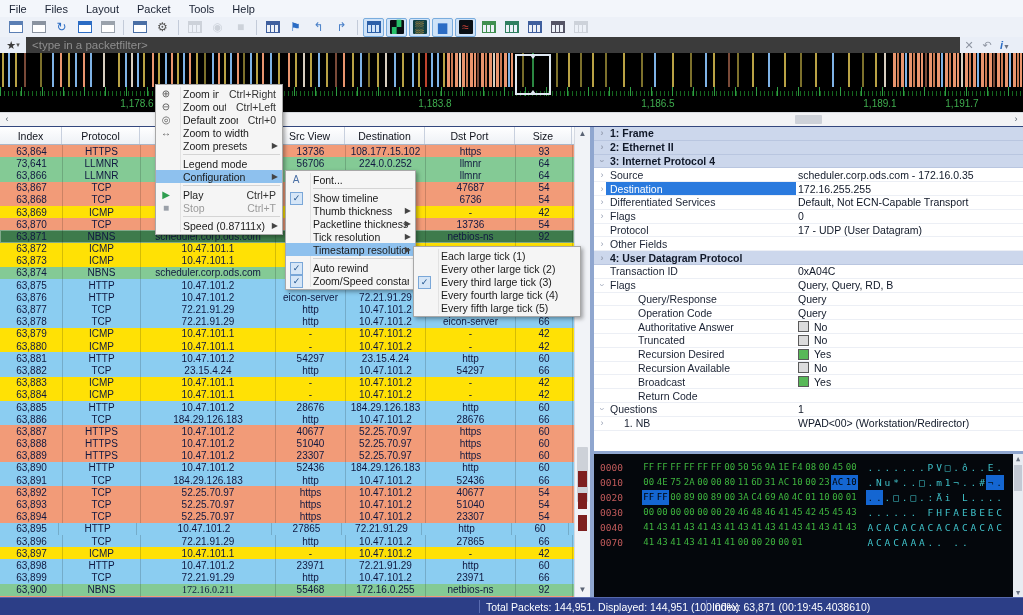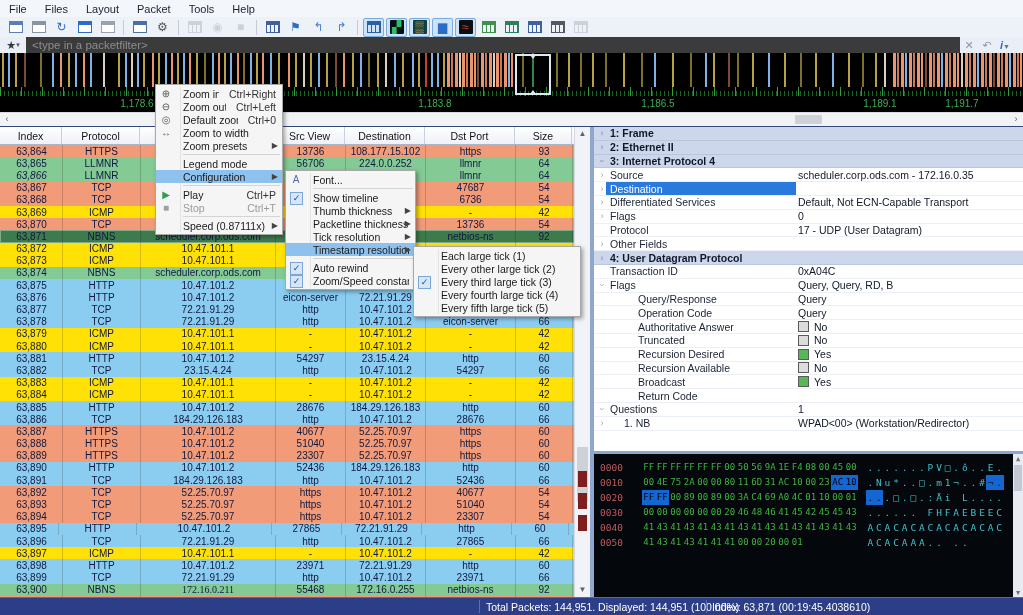--- a/index.html
+++ b/index.html
@@ -375,30 +375,30 @@
           <div class="prow" style="background: rgb(242, 155, 120);">
             <div class="pcell" style="width: 62px;">63,864</div>
             <div class="pcell" style="width: 78px;">HTTPS</div>
             <div class="pcell" style="width: 135px;"></div>
             <div class="pcell" style="width: 70px;">13736</div>
             <div class="pcell" style="width: 80px;">108.177.15.102</div>
             <div class="pcell" style="width: 90px;">https</div>
             <div class="pcell" style="width: 57px;">93</div>
           </div>
           <div class="prow" style="background: rgb(132, 202, 149);">
-            <div class="pcell" style="width: 62px;">63,865</div>
+            <div class="pcell" style="width: 62px;">73,641</div>
             <div class="pcell" style="width: 78px;">LLMNR</div>
             <div class="pcell" style="width: 135px;"></div>
             <div class="pcell" style="width: 70px;">56706</div>
             <div class="pcell" style="width: 80px;">224.0.0.252</div>
             <div class="pcell" style="width: 90px;">llmnr</div>
             <div class="pcell" style="width: 57px;">64</div>
           </div>
           <div class="prow" style="background: rgb(132, 202, 149);">
-            <div class="pcell" style="width: 62px; font-style: italic;">63,866</div>
+            <div class="pcell" style="width: 62px;">63,866</div>
             <div class="pcell" style="width: 78px;">LLMNR</div>
             <div class="pcell" style="width: 135px;"></div>
             <div class="pcell" style="width: 70px;"></div>
             <div class="pcell" style="width: 80px;"></div>
             <div class="pcell" style="width: 90px;">llmnr</div>
             <div class="pcell" style="width: 57px;">64</div>
           </div>
           <div class="prow" style="background: rgb(242, 155, 120);">
             <div class="pcell" style="width: 62px;">63,867</div>
             <div class="pcell" style="width: 78px;">TCP</div>
@@ -741,20 +741,21 @@
             <div class="d-label">3: Internet Protocol 4</div>
           </div>
           <div class="drow">
             <span class="d-chev">›</span>
             <div class="d-label">Source</div>
             <div class="d-value">scheduler.corp.ods.com - 172.16.0.35</div>
           </div>
           <div class="drow">
             <span class="d-chev">›</span>
             <div class="d-selected-label">Destination</div>
+            <div class="d-value">172.16.255.255</div>
           </div>
           <div class="drow">
             <span class="d-chev">›</span>
             <div class="d-label">Differentiated Services</div>
             <div class="d-value">Default, Not ECN-Capable Transport</div>
           </div>
           <div class="drow">
             <span class="d-chev">›</span>
             <div class="d-label">Flags</div>
             <div class="d-value">0</div>
@@ -850,21 +851,21 @@
             <span class="hx-off">0030</span>
             <span class="hx-bytes"><span class="hx-byte">00</span><span class="hx-byte">00</span><span class="hx-byte">00</span><span class="hx-byte">00</span><span class="hx-byte">00</span><span class="hx-byte">00</span><span class="hx-byte">20</span><span class="hx-byte">46</span><span class="hx-byte">48</span><span class="hx-byte">46</span><span class="hx-byte">41</span><span class="hx-byte">45</span><span class="hx-byte">42</span><span class="hx-byte">45</span><span class="hx-byte">45</span><span class="hx-byte">43</span></span>
             <span class="hx-ascii"><span class="hx-ch">.</span><span class="hx-ch">.</span><span class="hx-ch">.</span><span class="hx-ch">.</span><span class="hx-ch">.</span><span class="hx-ch">.</span><span class="hx-ch"> </span><span class="hx-ch">F</span><span class="hx-ch">H</span><span class="hx-ch">F</span><span class="hx-ch">A</span><span class="hx-ch">E</span><span class="hx-ch">B</span><span class="hx-ch">E</span><span class="hx-ch">E</span><span class="hx-ch">C</span></span>
           </div>
           <div class="hexrow" style="top: 66px;">
             <span class="hx-off">0040</span>
             <span class="hx-bytes"><span class="hx-byte">41</span><span class="hx-byte">43</span><span class="hx-byte">41</span><span class="hx-byte">43</span><span class="hx-byte">41</span><span class="hx-byte">43</span><span class="hx-byte">41</span><span class="hx-byte">43</span><span class="hx-byte">41</span><span class="hx-byte">43</span><span class="hx-byte">41</span><span class="hx-byte">43</span><span class="hx-byte">41</span><span class="hx-byte">43</span><span class="hx-byte">41</span><span class="hx-byte">43</span></span>
             <span class="hx-ascii"><span class="hx-ch">A</span><span class="hx-ch">C</span><span class="hx-ch">A</span><span class="hx-ch">C</span><span class="hx-ch">A</span><span class="hx-ch">C</span><span class="hx-ch">A</span><span class="hx-ch">C</span><span class="hx-ch">A</span><span class="hx-ch">C</span><span class="hx-ch">A</span><span class="hx-ch">C</span><span class="hx-ch">A</span><span class="hx-ch">C</span><span class="hx-ch">A</span><span class="hx-ch">C</span></span>
           </div>
           <div class="hexrow" style="top: 81px;">
-            <span class="hx-off">0050</span>
+            <span class="hx-off">0070</span>
             <span class="hx-bytes"><span class="hx-byte">41</span><span class="hx-byte">43</span><span class="hx-byte">41</span><span class="hx-byte">43</span><span class="hx-byte">41</span><span class="hx-byte">41</span><span class="hx-byte">41</span><span class="hx-byte">00</span><span class="hx-byte">00</span><span class="hx-byte">20</span><span class="hx-byte">00</span><span class="hx-byte">01</span></span>
             <span class="hx-ascii"><span class="hx-ch">A</span><span class="hx-ch">C</span><span class="hx-ch">A</span><span class="hx-ch">C</span><span class="hx-ch">A</span><span class="hx-ch">A</span><span class="hx-ch">A</span><span class="hx-ch">.</span><span class="hx-ch">.</span><span class="hx-ch"> </span><span class="hx-ch">.</span><span class="hx-ch">.</span></span>
           </div>
         </div>
     </div>
   </div>
 
   <div id="statusbar">
       <div class="sb-seg" style="left: 486px;">Total Packets: 144,951. Displayed: 144,951 (100.00%)</div>
       <div class="sb-seg" style="left: 712px;">Index: 63,871 (00:19:45.4038610)</div>

